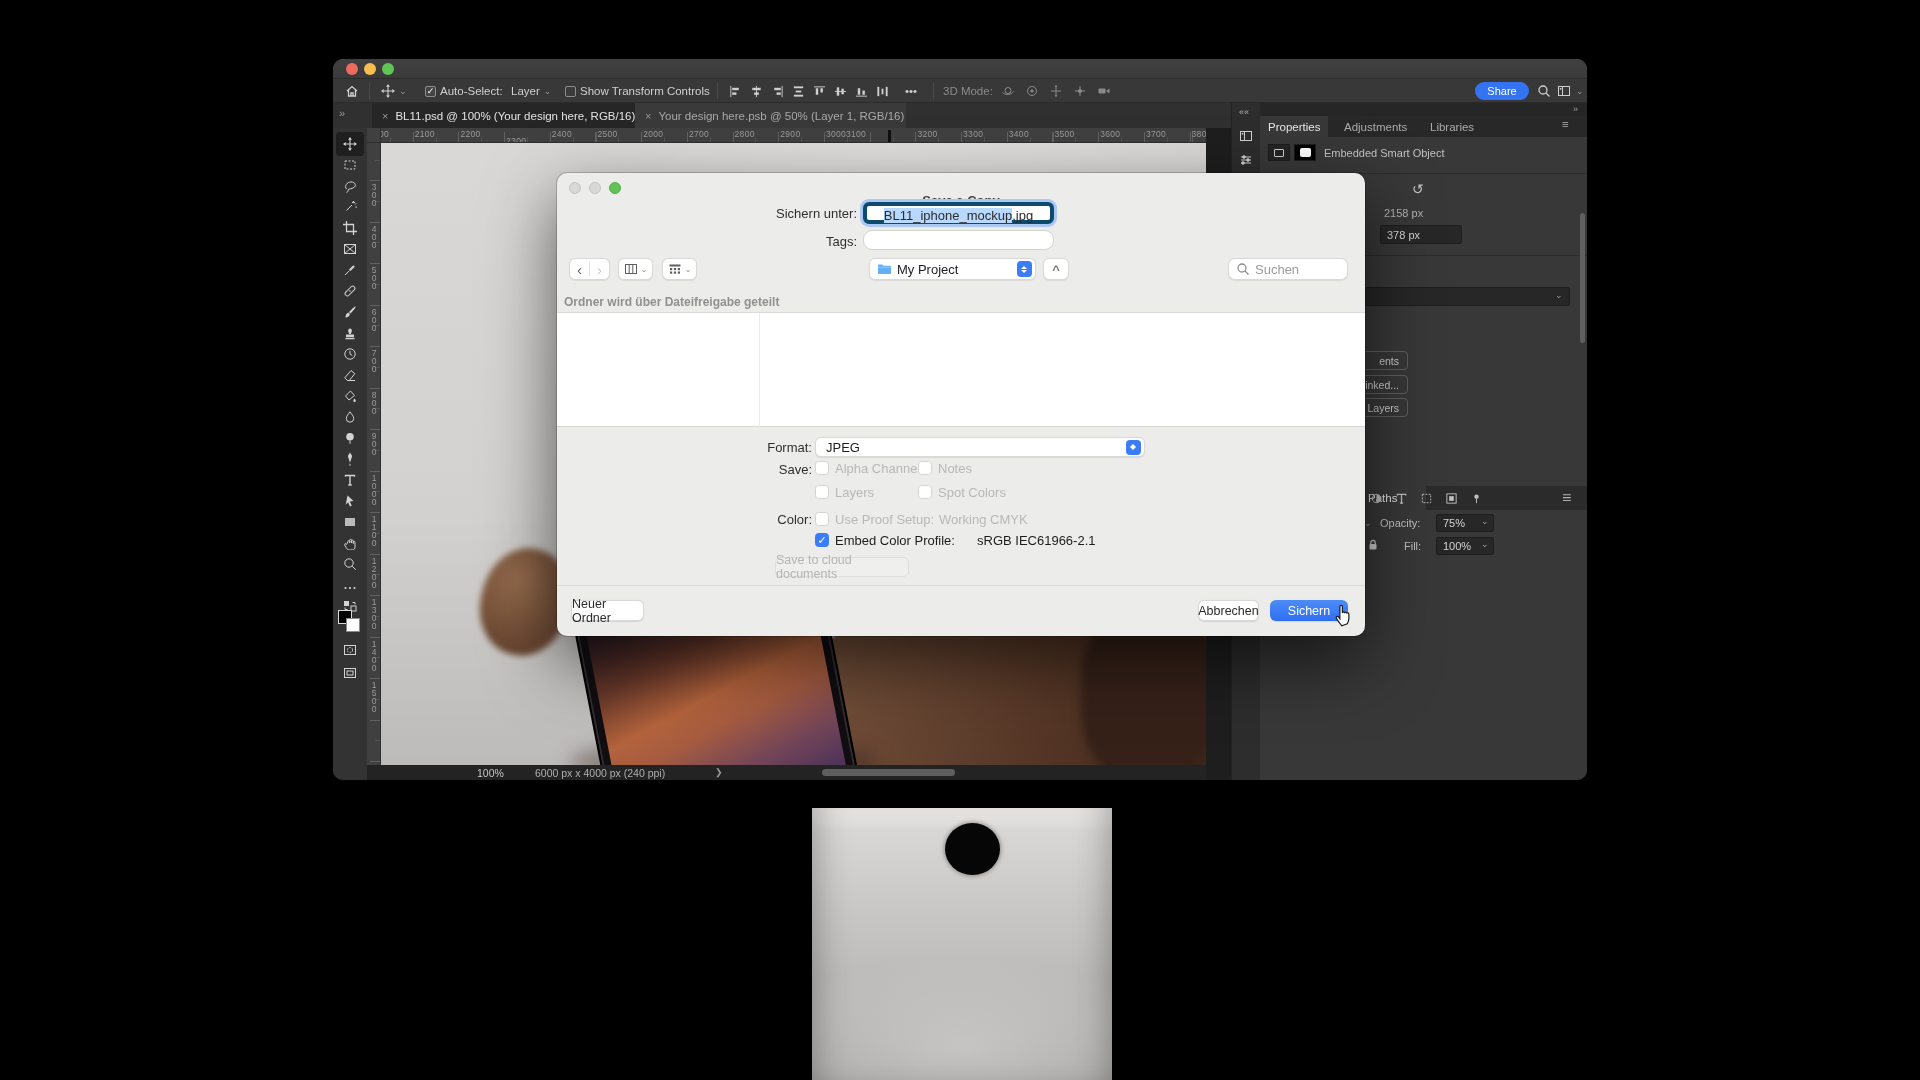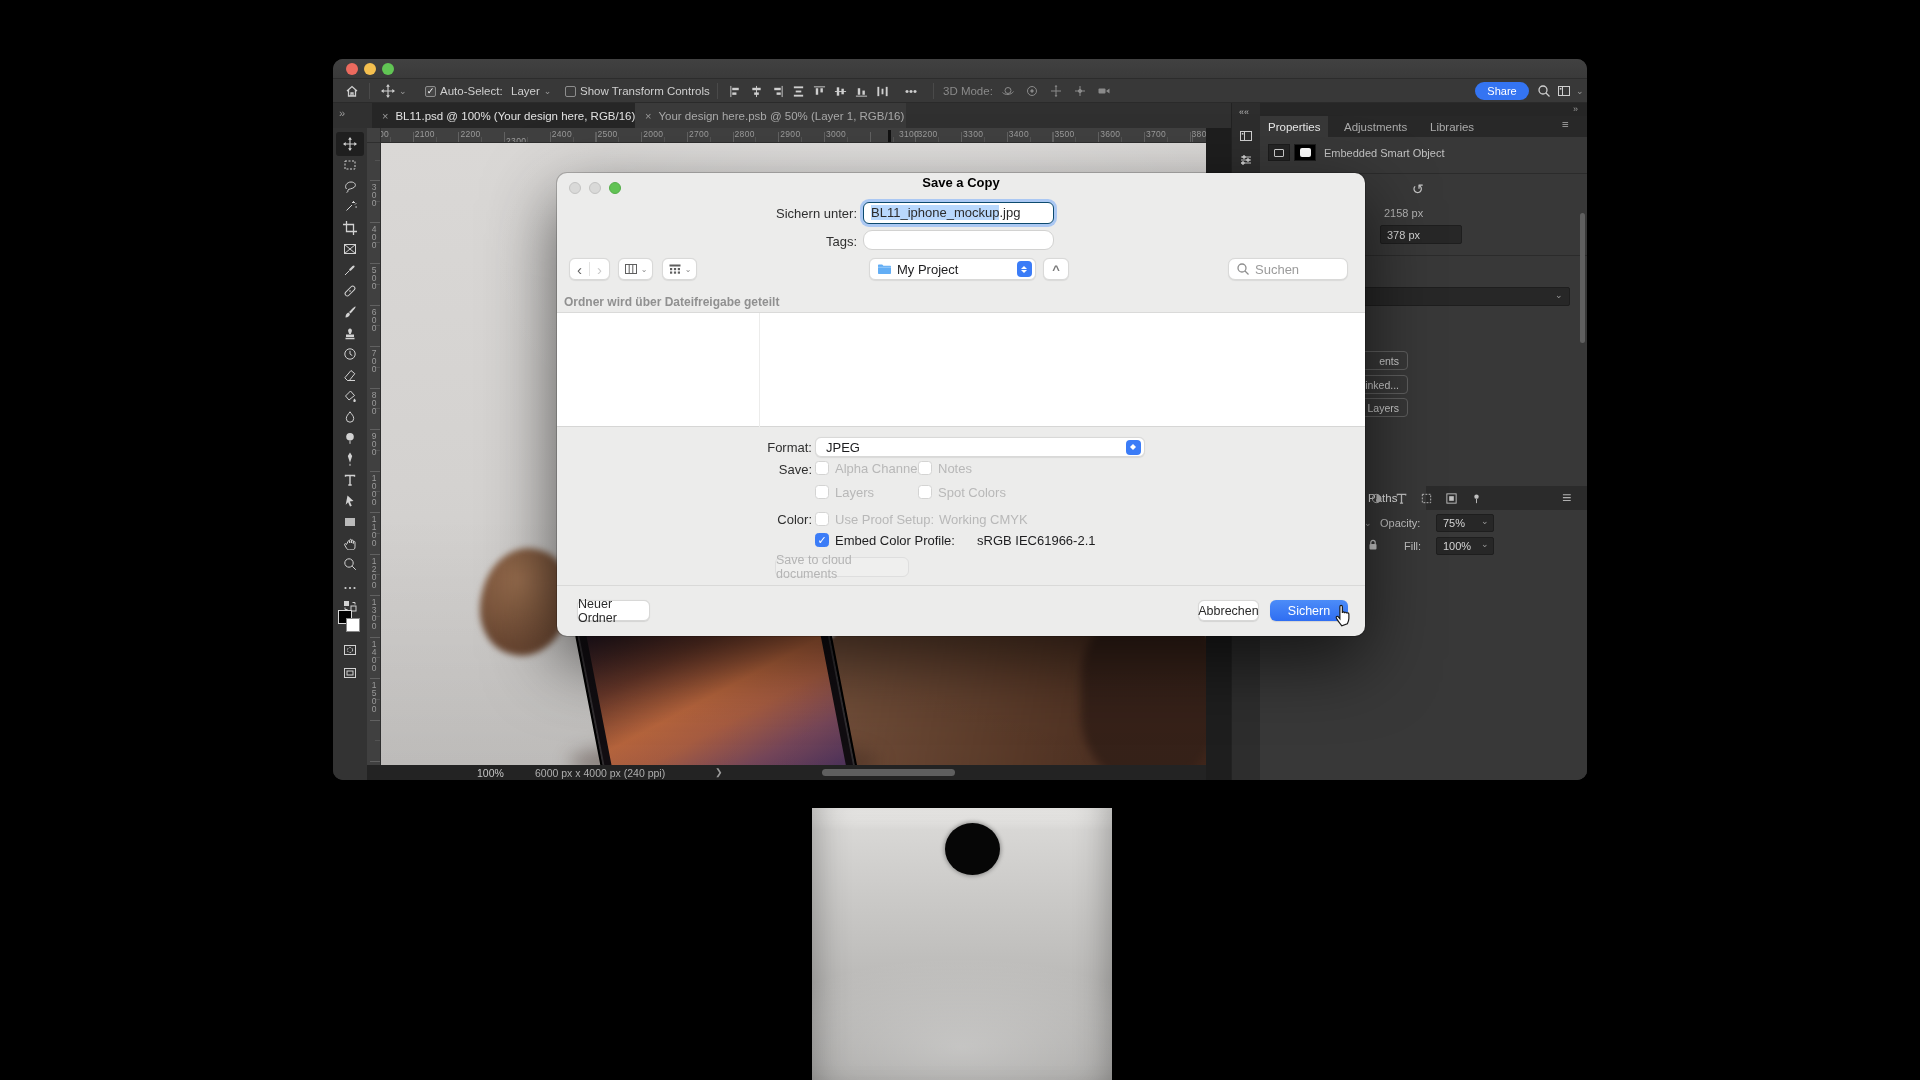--- a/index.html
+++ b/index.html
@@ -116,24 +116,24 @@
   .lthumb { position:absolute; background:#000; border:1px solid #6a6a6a; }
   .vscroll { position:absolute; left:320px; width:5px; background:#606060; border-radius:3px; }
 
   
   .dialog { position:absolute; left:557px; top:173px; width:808px; height:463px; background:#ececeb;
     border-radius:10px; box-shadow:0 25px 70px rgba(0,0,0,.62), 0 0 0 1px rgba(0,0,0,.18); font-size:13px; color:#2b2b2b; }
   .dtl { position:absolute; top:9px; width:12px; height:12px; border-radius:50%; }
   .dtl.g1 { left:12px; background:#d9d9d8; border:1px solid #c3c3c2; }
   .dtl.g2 { left:32px; background:#d9d9d8; border:1px solid #c3c3c2; }
   .dtl.grn { left:52px; background:#61c354; border:1px solid #54ad49; }
-  .dlg-title { position:absolute; left:0; top:2px; width:100%; text-align:center; font-weight:bold; color:#000000; }
+  .dlg-title { position:absolute; left:0; top:20px; width:100%; text-align:center; font-weight:bold; color:#404040; }
   .lab-r { position:absolute; width:220px; text-align:right; color:#2f2f2f; }
   .fld { position:absolute; background:#fff; border:1px solid #d2d2d1; border-radius:6px; }
-  .fld.focus { border:1px solid #0c4a6e; box-shadow:0 0 0 3px #abc8f3; }
+  .fld.focus { border:4px solid #0c4a6e; box-shadow:0 0 0 3px #abc8f3;text-align:center; }
   .selhl { background:#b9d8fd; }
   .mini-btn { position:absolute; height:22px; background:#fff; border:1px solid #d9d9d8; border-radius:6px;
     display:flex; align-items:center; justify-content:center; color:#5f5f5f;
     box-shadow:0 .5px 1px rgba(0,0,0,.08); }
   .stepper { width:15px; height:16px; background:#3b7cf7; border-radius:4px; position:relative; flex:none; }
   .stepper::before, .stepper::after { content:""; position:absolute; left:4.2px; border:3.4px solid transparent; }
   .stepper::before { top:1.5px; border-bottom-color:#fff; }
   .stepper::after { bottom:1.5px; border-top-color:#fff; }
   .browser { position:absolute; left:0; top:139px; width:808px; height:115px; background:#fff;
     border-top:1px solid #dadad9; border-bottom:1px solid #d6d6d5; }
@@ -518,21 +518,21 @@
         <span class="rlab" style="left: 33.7px;">2100</span>
         <span class="rlab" style="left: 79.4px;">2200</span>
         <span class="rlab" style="left: 125.1px; margin-top: 7px;">2300</span>
         <span class="rlab" style="left: 170.8px;">2400</span>
         <span class="rlab" style="left: 216.5px;">2500</span>
         <span class="rlab" style="left: 262.2px;">2000</span>
         <span class="rlab" style="left: 307.9px;">2700</span>
         <span class="rlab" style="left: 353.6px;">2800</span>
         <span class="rlab" style="left: 399.3px;">2900</span>
         <span class="rlab" style="left: 445px;">3000</span>
-        <span class="rlab" style="left: 518px;">3100</span>
+        <span class="rlab" style="left: 465px;">3100</span>
         <span class="rlab" style="left: 536.4px;">3200</span>
         <span class="rlab" style="left: 582.1px;">3300</span>
         <span class="rlab" style="left: 627.8px;">3400</span>
         <span class="rlab" style="left: 673.5px;">3500</span>
         <span class="rlab" style="left: 719.2px;">3600</span>
         <span class="rlab" style="left: 764.9px;">3700</span>
         <span class="rlab" style="left: 810.6px;">3800</span>
       </div>
     <div class="vruler" id="v-labels">
         <span class="vlab" style="top: 39px;">300</span>
@@ -794,21 +794,21 @@
     <span class="mac-cb on" style="left:258px;top:360px">✓</span>
     <span class="abs" style="left:278px;top:360px;color:#1d1d1f">Embed Color Profile:</span>
     <span class="abs" style="left:420px;top:360px;color:#1d1d1f">sRGB IEC61966-2.1</span>
 
     <div class="btn ghost" style="left:218px;top:384px;width:134px;height:20px">
       <span>Save to cloud documents</span>
     </div>
 
     <span style="position:absolute;left:0;top:412px;width:808px;height:1px;background:#d9d9d8"></span>
 
-    <div class="btn" style="left:20px;top:427px;width:73px">
+    <div class="btn" style="left:14px;top:427px;width:73px">
         <span>Neuer Ordner</span>
       </div>
     <div class="btn" style="left:641px;top:427px;width:61px">
         <span>Abbrechen</span>
       </div>
     <div class="btn primary" style="left:713px;top:427px;width:78px">
         <span>Sichern</span>
       </div>
   </div>
 

